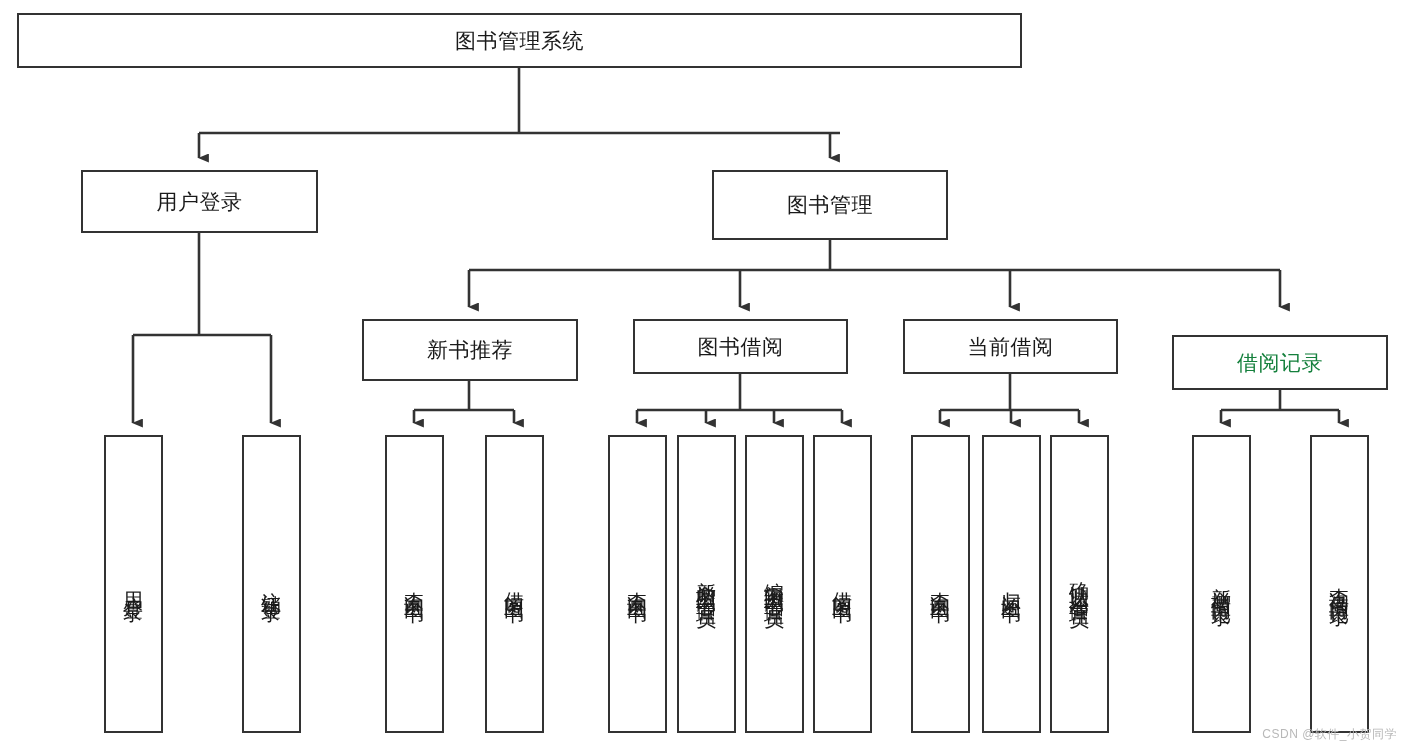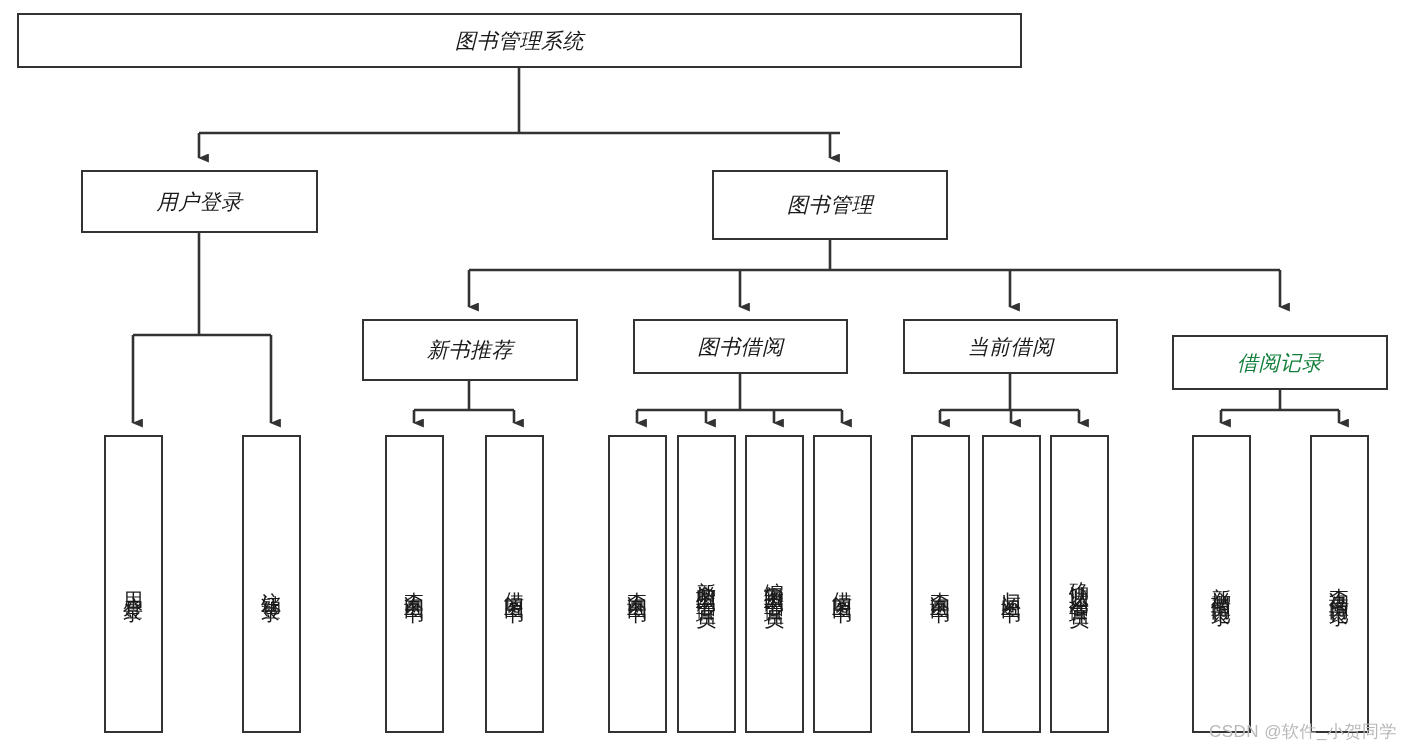--- a/index.html
+++ b/index.html
@@ -46,27 +46,26 @@
     writing-mode: vertical-rl;
     text-orientation: upright;
     letter-spacing: 4px;
     line-height: 1;
     white-space: nowrap;
     display: block;
   }
   .node .htext {
     display: block;
     white-space: nowrap;
-    font-style: italic;
   }
   .watermark {
     position: absolute;
     right: 8px;
     bottom: 4px;
-    font-size: 17px;
+    font-size: 12px;
     color: #b8b8b8;
     white-space: nowrap;
     letter-spacing: 0.5px;
   }
 </style>
 </head>
 <body>
 
 <div id="stage">
 

